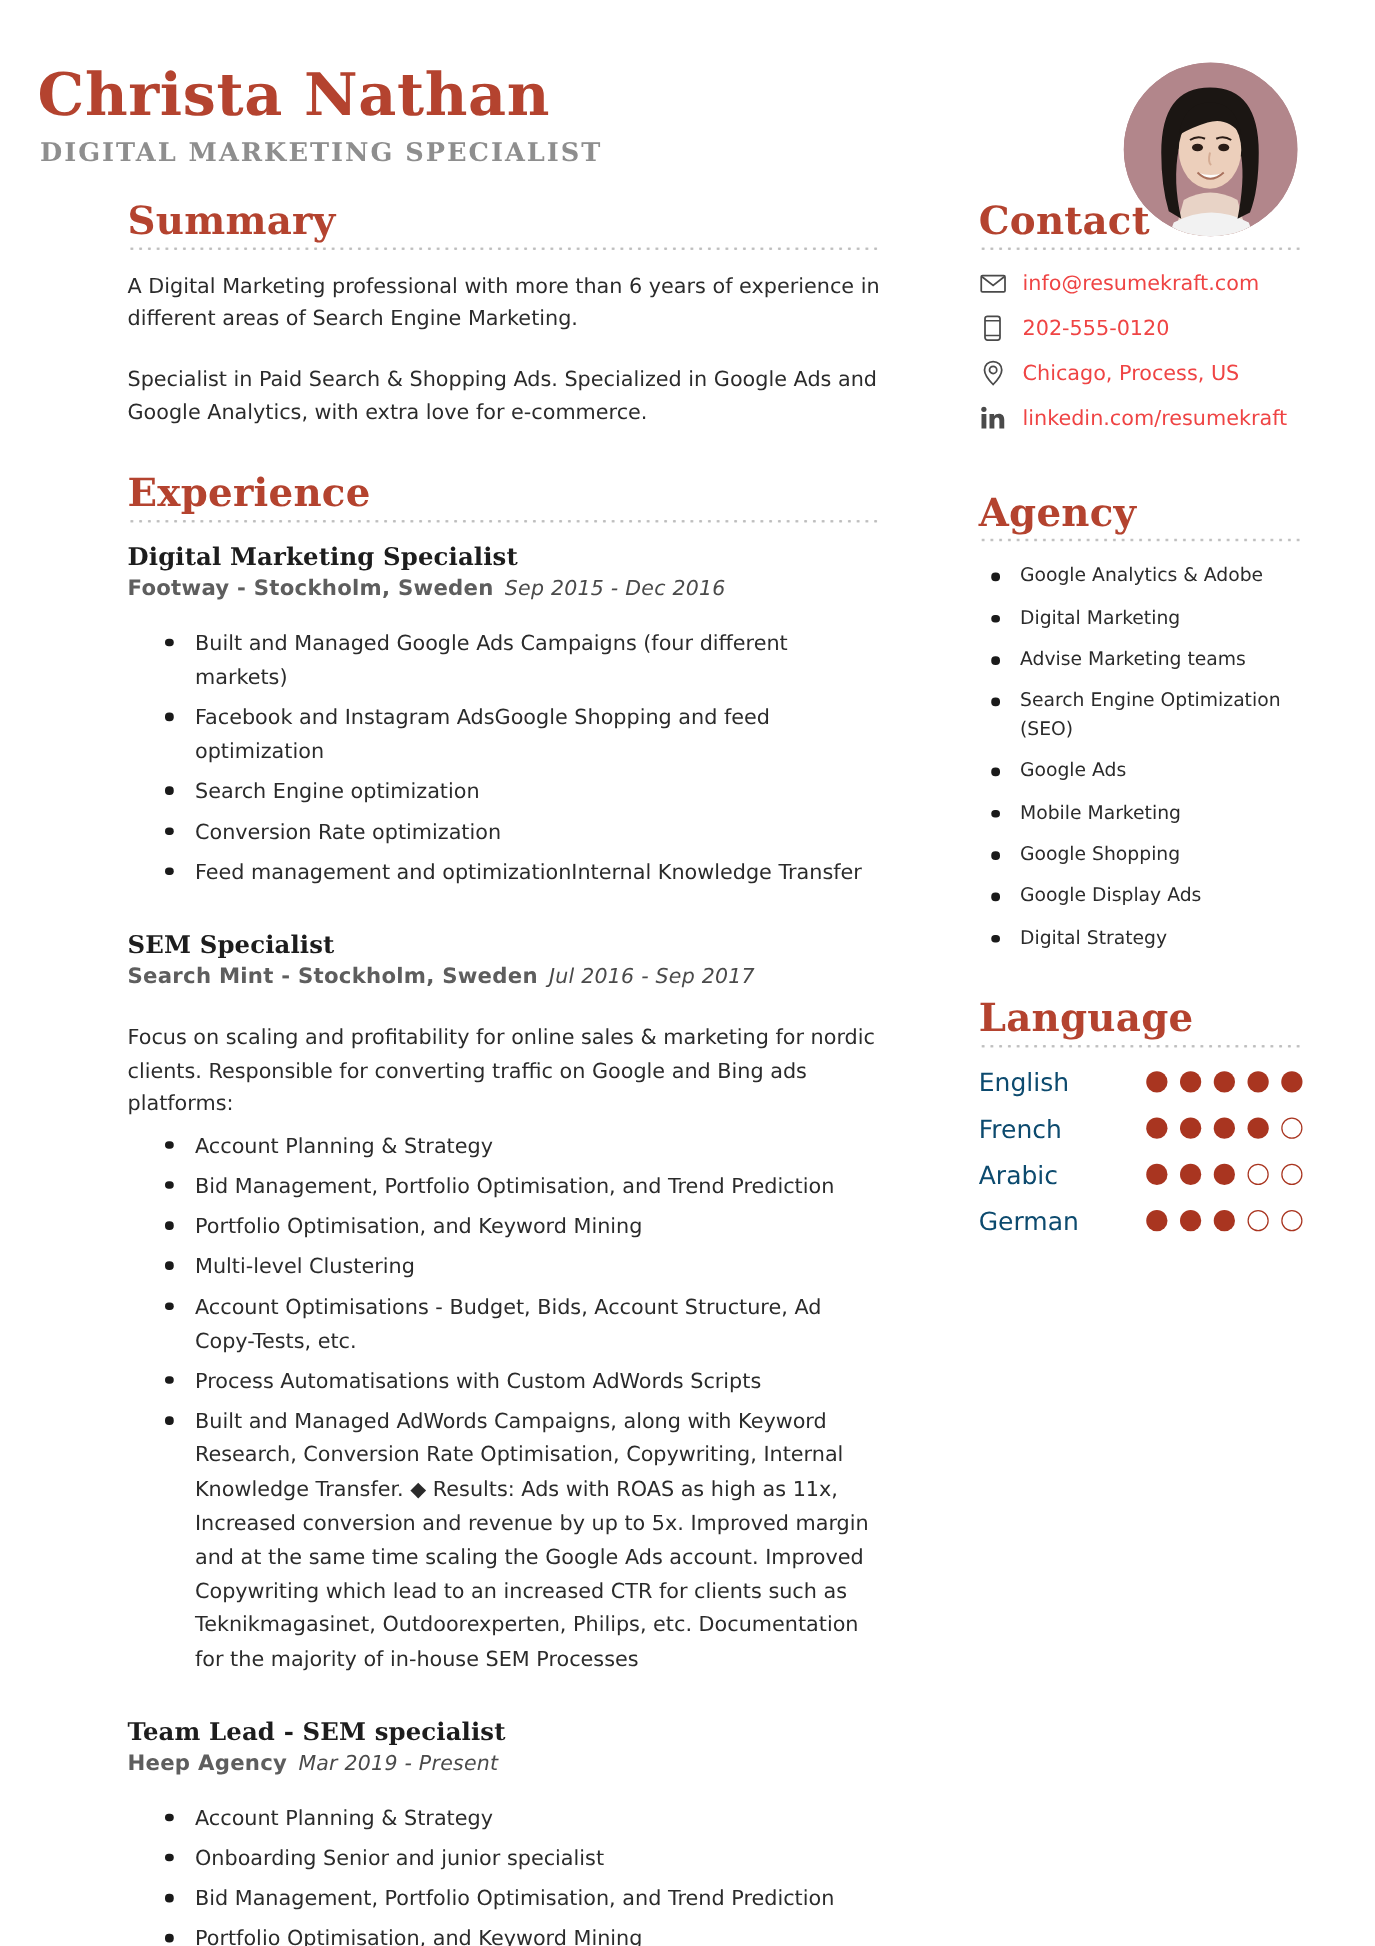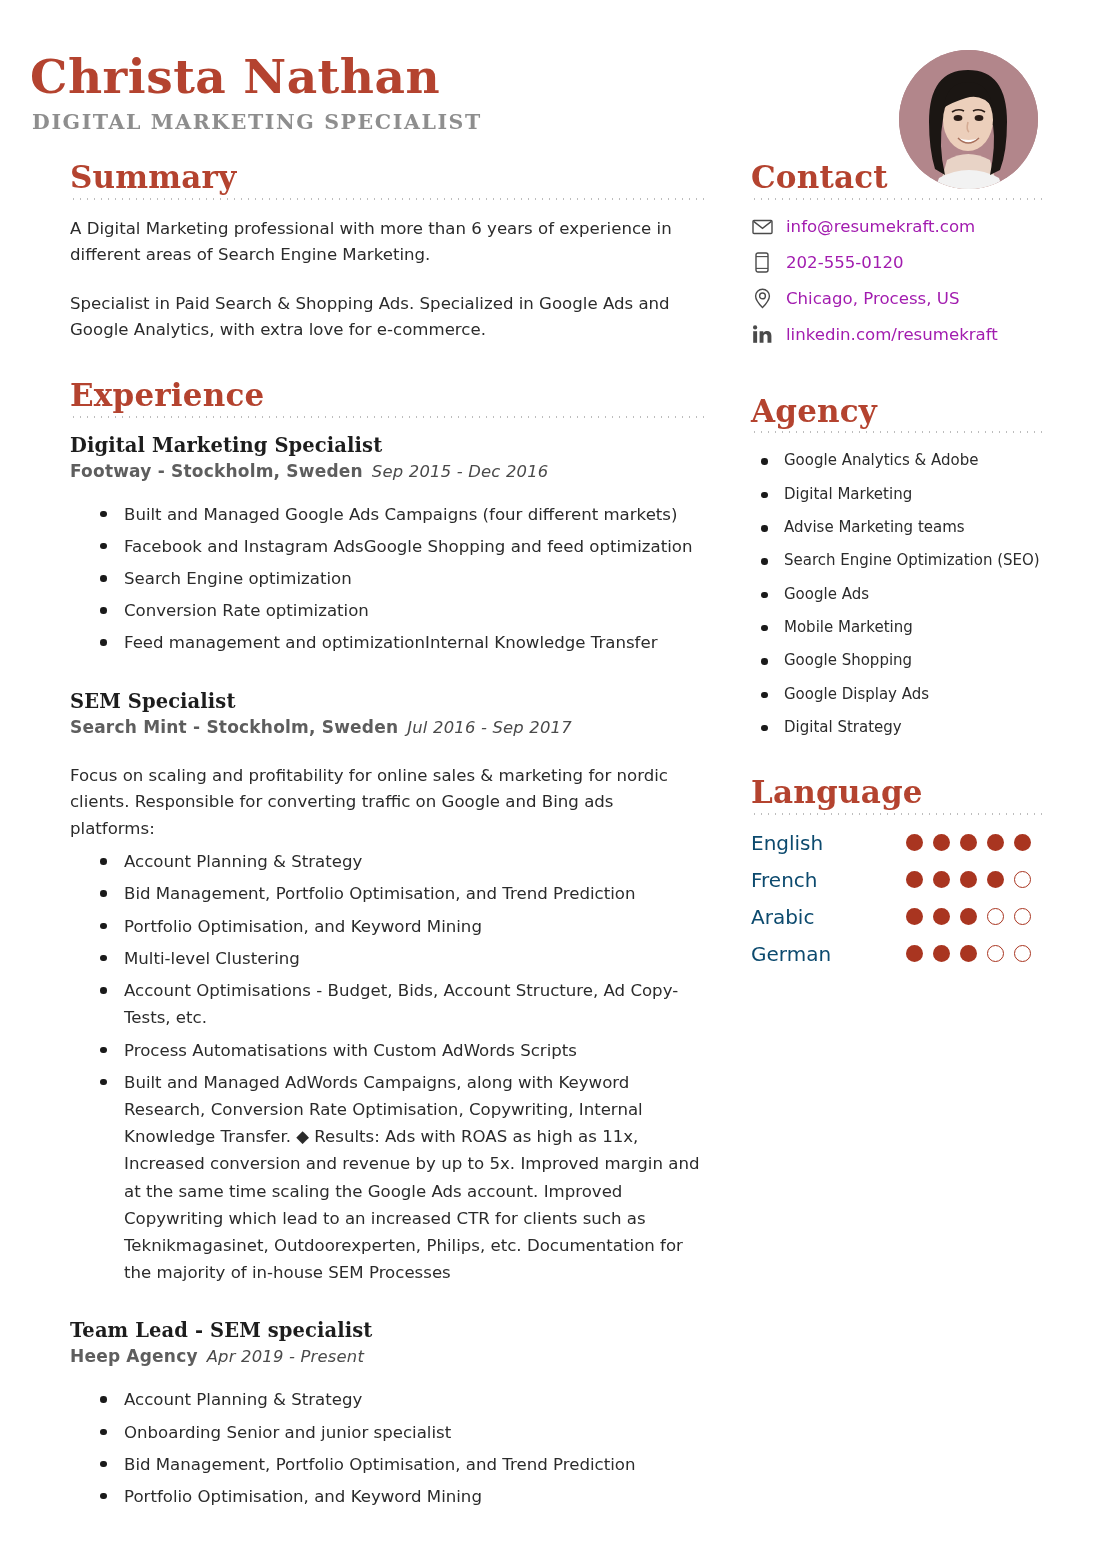--- a/index.html
+++ b/index.html
@@ -66,21 +66,21 @@
     box-sizing: border-box;
   }
   .col-right {
     width: 395px;
     padding-left: 46px;
     padding-right: 58px;
     box-sizing: border-box;
   }
 
   
-  .section { margin-bottom: 0; }
+  .section { margin-bottom: 0; margin-left: 32px; }
   .sec-title {
     font-family: "DejaVu Serif", serif;
     font-weight: bold;
     font-size: 31px;
     color: #b4432f;
     margin: 0 0 3px 0;
     line-height: 1.12;
     letter-spacing: 0.2px;
   }
   .sec-rule {
@@ -174,21 +174,21 @@
     min-width: 22px;
     height: 22px;
     margin-right: 13px;
     display: flex;
     align-items: center;
     justify-content: center;
   }
   .contact-icon svg { display: block; }
   .contact-text {
     font-size: 16.6px;
-    color: #a21caf;
+    color: #ef4444;
     line-height: 1.2;
   }
 
   
   ul.skills {
     list-style: none;
     margin: 2px 0 0 0;
     padding: 0 0 0 10px;
   }
   ul.skills li {
@@ -319,21 +319,21 @@
           <li>Process Automatisations with Custom AdWords Scripts</li>
           <li>Built and Managed AdWords Campaigns, along with Keyword Research, Conversion Rate Optimisation, Copywriting, Internal Knowledge Transfer. ◆ Results: Ads with ROAS as high as 11x, Increased conversion and revenue by up to 5x. Improved margin and at the same time scaling the Google Ads account. Improved Copywriting which lead to an increased CTR for clients such as Teknikmagasinet, Outdoorexperten, Philips, etc. Documentation for the majority of in-house SEM Processes</li>
         </ul>
       </div>
 
       <div class="gap-exp"></div>
 
       <div class="job">
         <div class="job-title">Team Lead - SEM specialist</div>
         <div class="job-meta">
-          <span class="job-company">Heep Agency</span><span class="job-dates">Apr 2019 - Present</span>
+          <span class="job-company">Heep Agency</span><span class="job-dates">Mar 2019 - Present</span>
         </div>
         <ul class="bullets">
           <li>Account Planning &amp; Strategy</li>
           <li>Onboarding Senior and junior specialist</li>
           <li>Bid Management, Portfolio Optimisation, and Trend Prediction</li>
           <li>Portfolio Optimisation, and Keyword Mining</li>
         </ul>
       </div>
     </div>
   </div>

